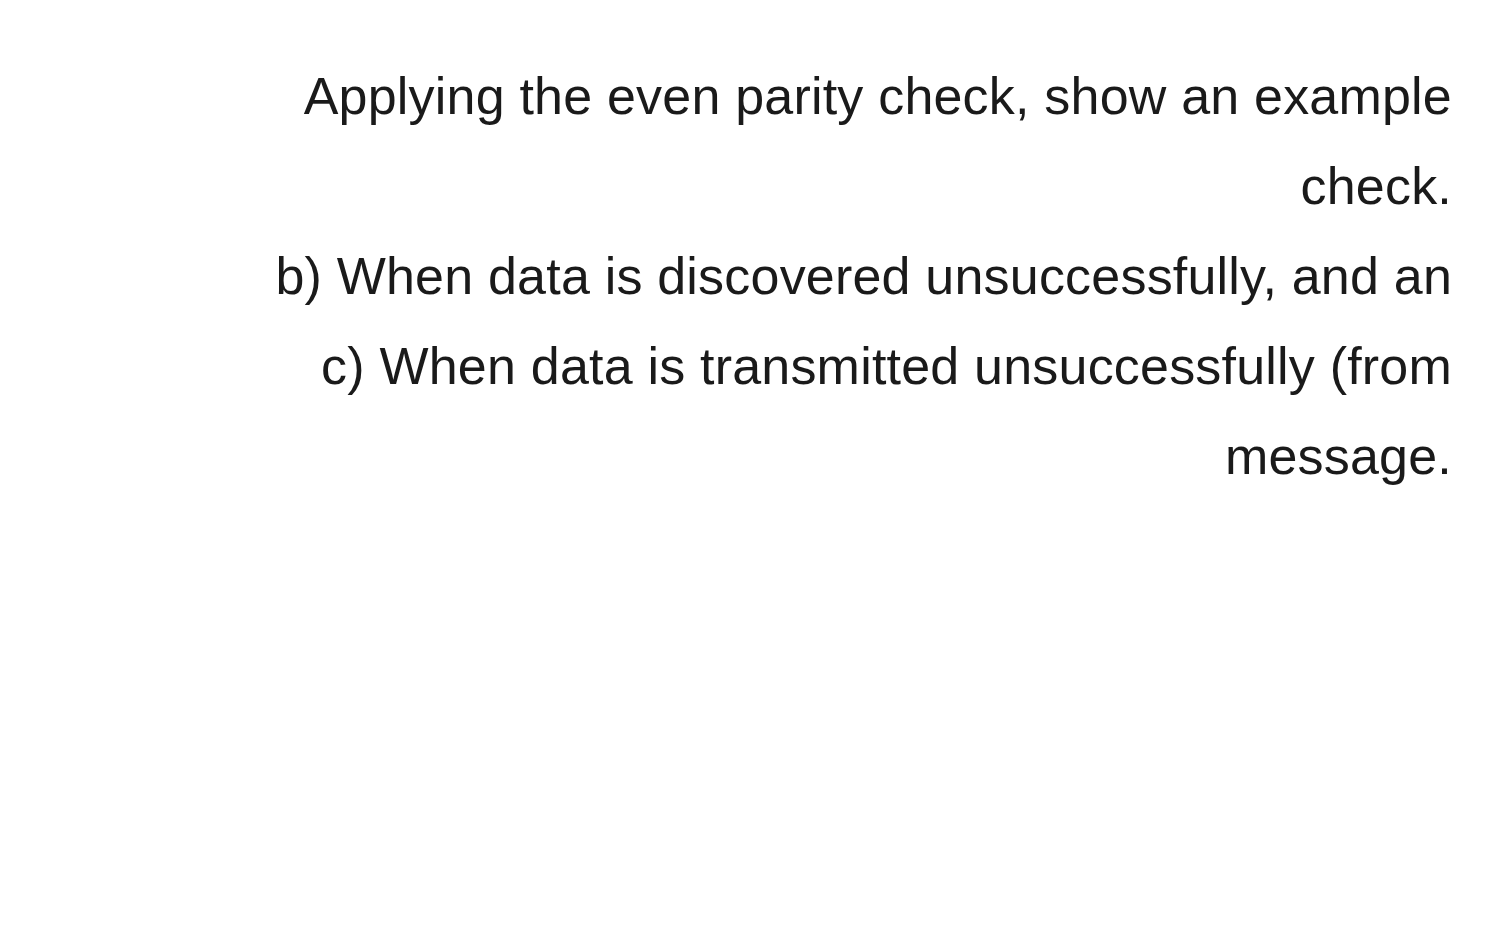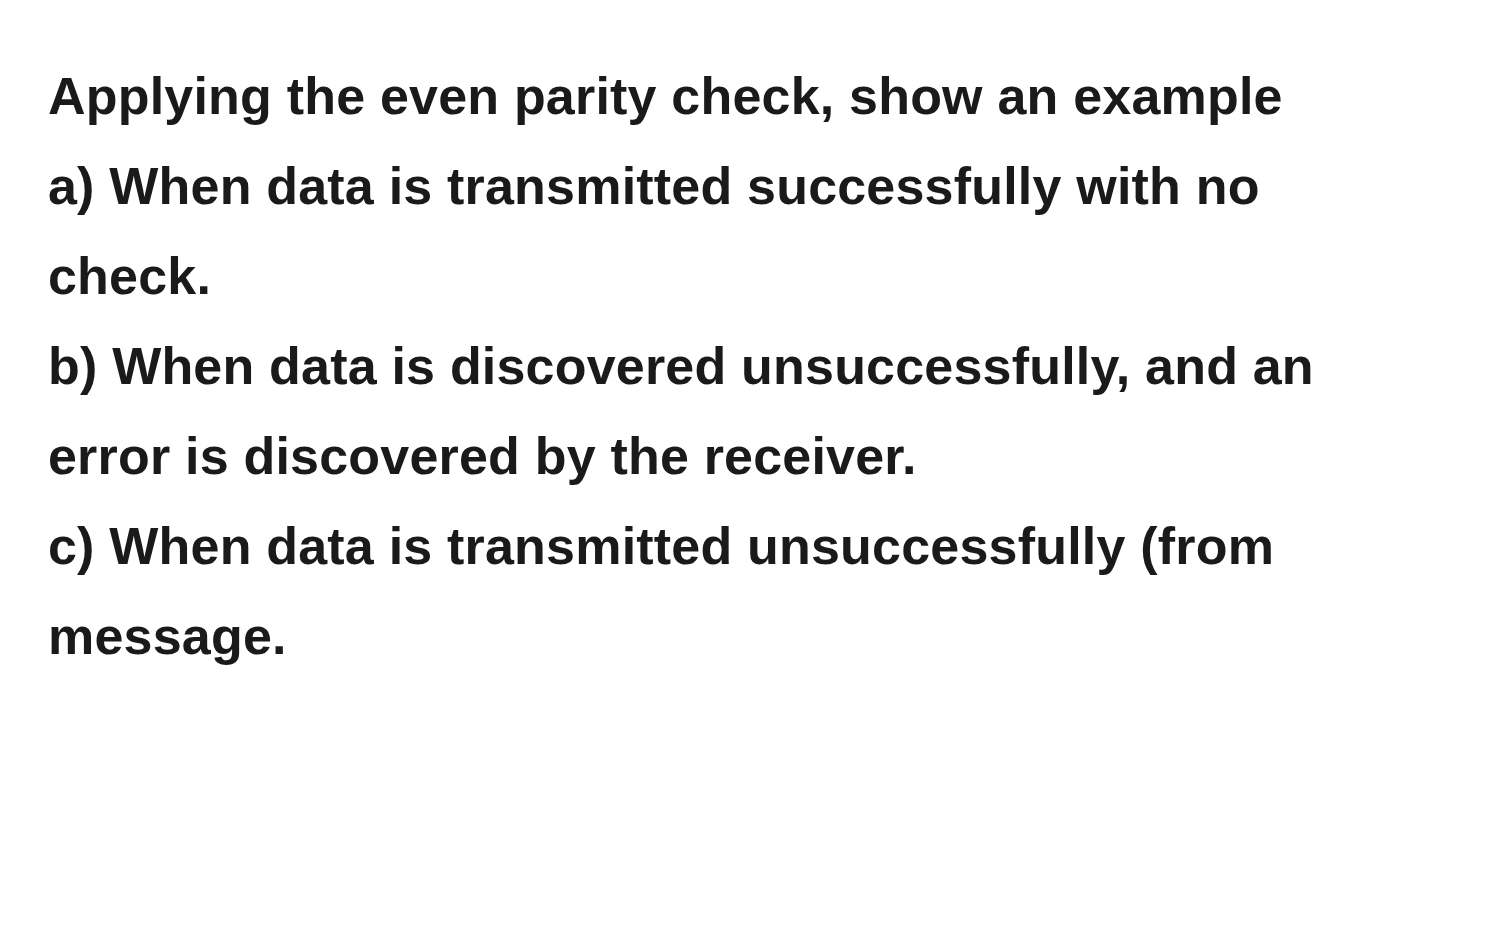--- a/index.html
+++ b/index.html
@@ -15,27 +15,26 @@
       padding: 52px 48px;
     }
     .content {
       max-width: 1404px;
     }
     .line {
       font-size: 52px;
       line-height: 1.73;
       color: #1a1a1a;
       letter-spacing: 0.2px;
-      font-weight: 700;
+      font-weight: 400;
+      text-align: right;
     }
   </style>
 </head>
 <body>
 
 <div class="content">
   <div class="line">Applying the even parity check, show an example</div>
-  <div class="line">a) When data is transmitted successfully with no</div>
   <div class="line">check.</div>
   <div class="line">b) When data is discovered unsuccessfully, and an</div>
-  <div class="line">error is discovered by the receiver.</div>
   <div class="line">c) When data is transmitted unsuccessfully (from</div>
   <div class="line">message.</div>
 </div>
 
 </body></html>

